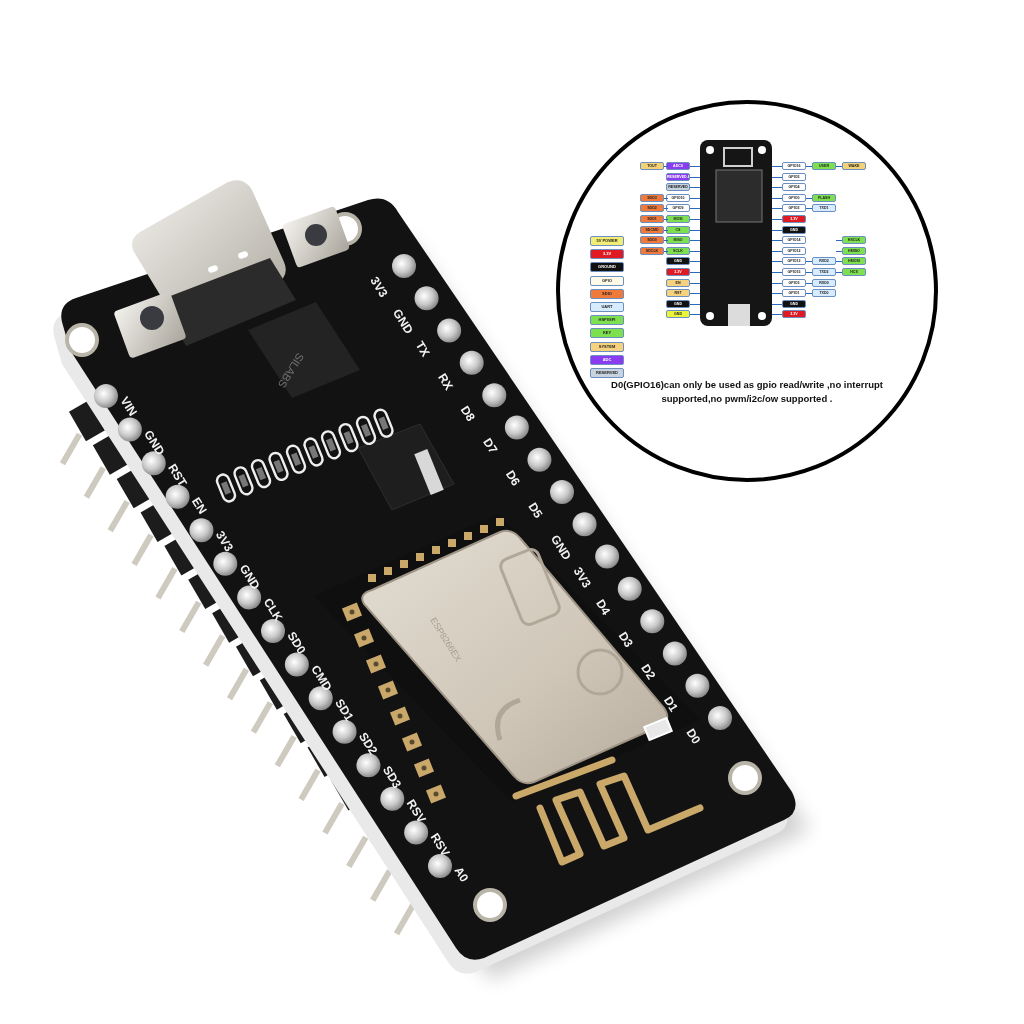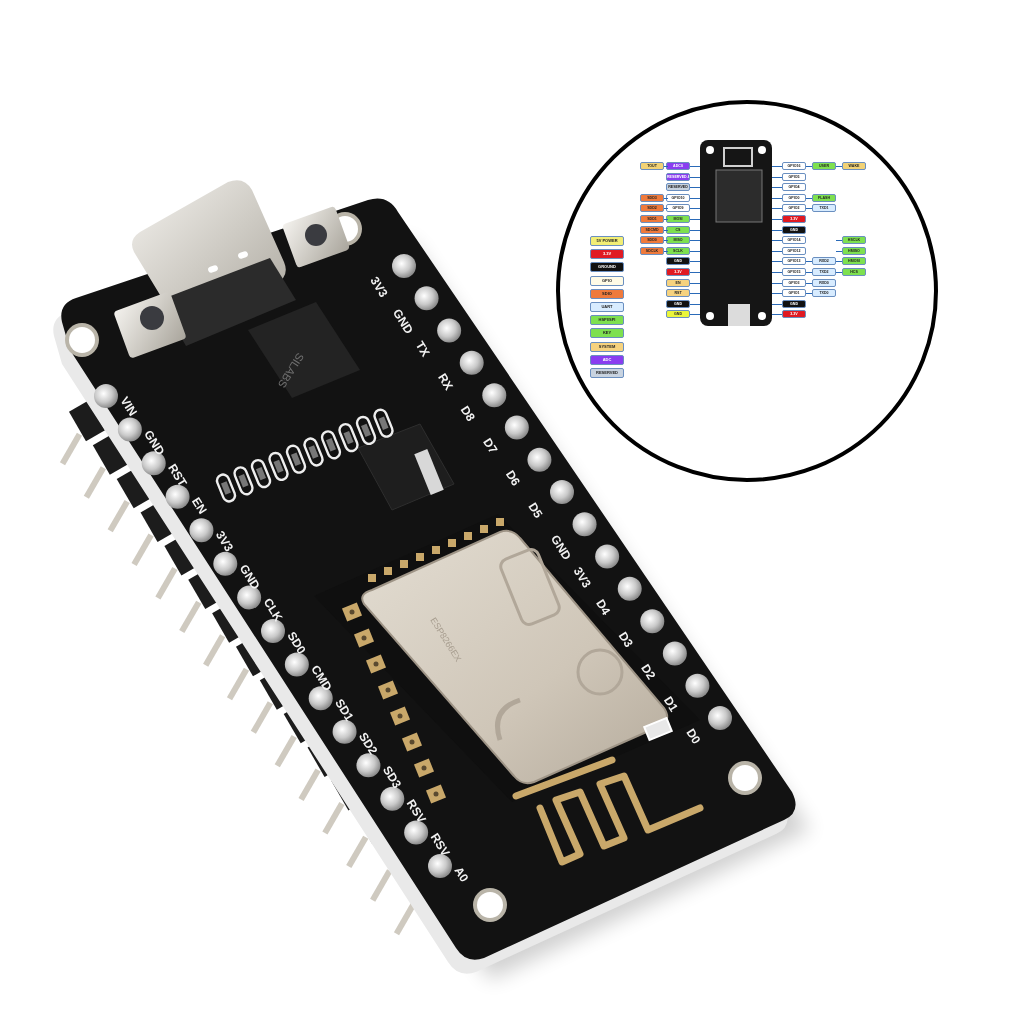--- a/index.html
+++ b/index.html
@@ -400,14 +400,16 @@
       <div class="legend-item" style="top: 184.8px; background: rgb(239, 122, 60); color: rgb(34, 34, 34);">SDIO</div>
       <div class="legend-item" style="top: 198px; background: rgb(216, 236, 255); color: rgb(34, 34, 34);">UART</div>
       <div class="legend-item" style="top: 211.2px; background: rgb(126, 224, 79); color: rgb(34, 34, 34);">HSPI/SPI</div>
       <div class="legend-item" style="top: 224.4px; background: rgb(126, 224, 79); color: rgb(34, 34, 34);">KEY</div>
       <div class="legend-item" style="top: 237.6px; background: rgb(246, 210, 126); color: rgb(34, 34, 34);">SYSTEM</div>
       <div class="legend-item" style="top: 250.8px; background: rgb(138, 61, 240); color: rgb(255, 255, 255);">ADC</div>
       <div class="legend-item" style="top: 264px; background: rgb(200, 211, 224); color: rgb(34, 34, 34);">RESERVED</div>
     </div>
 
   <div id="note">
+    <div>D0(GPIO16)can only be used as gpio read/write ,no interrupt</div>
+    <div>supported,no pwm/i2c/ow supported .</div>
   </div>
 </div>
 
 </body></html>

